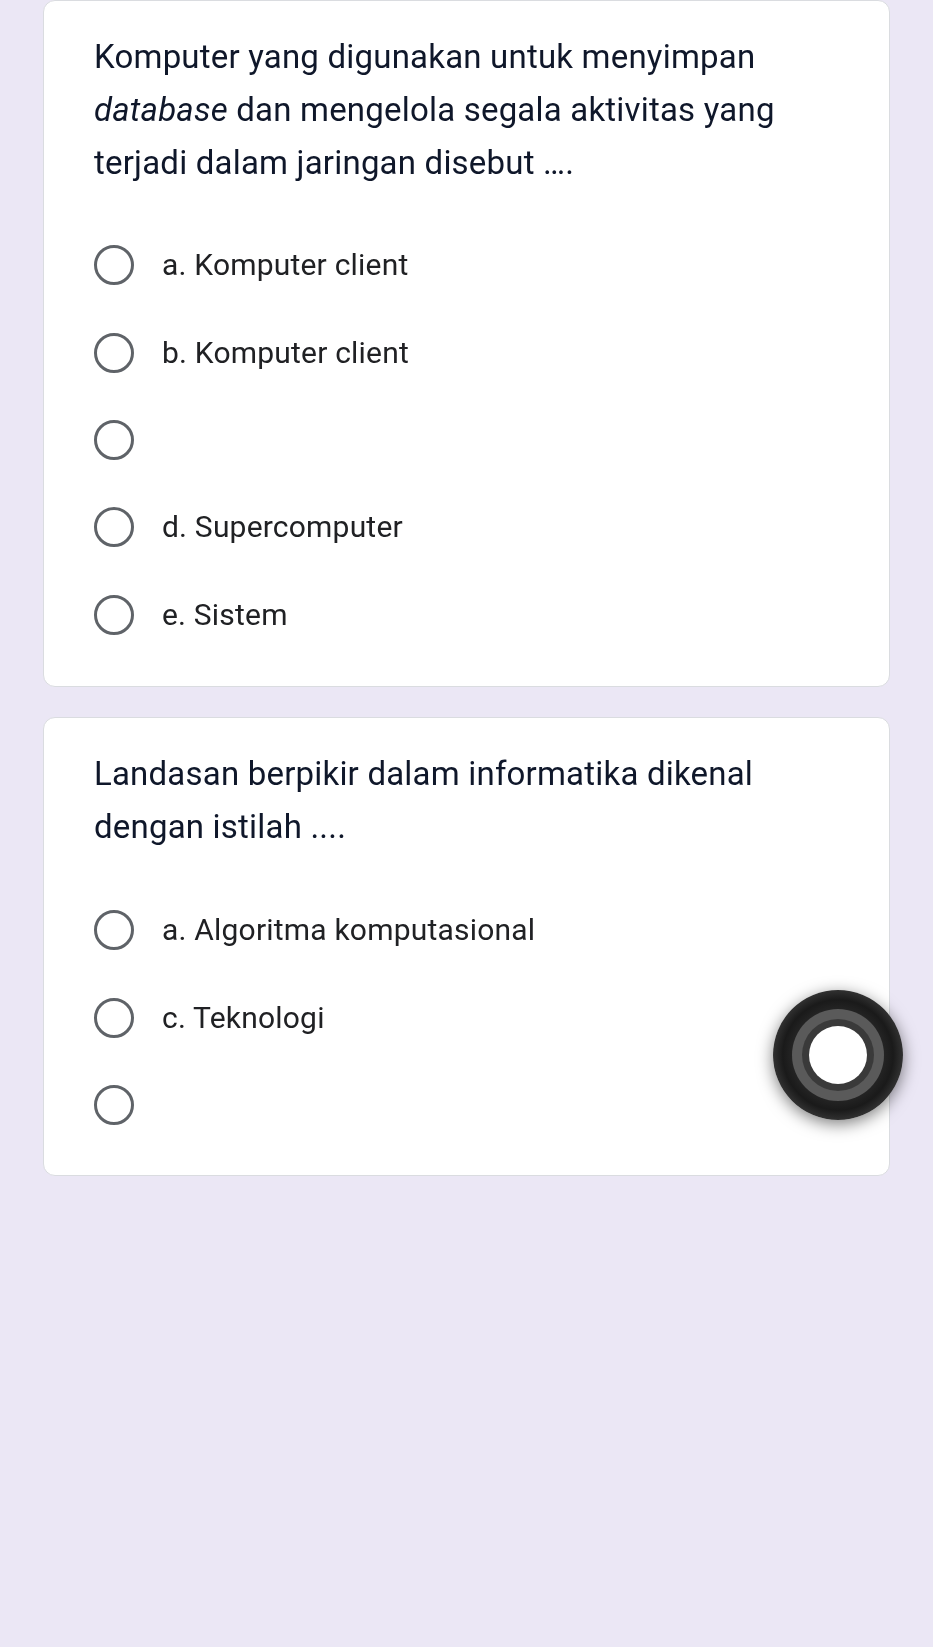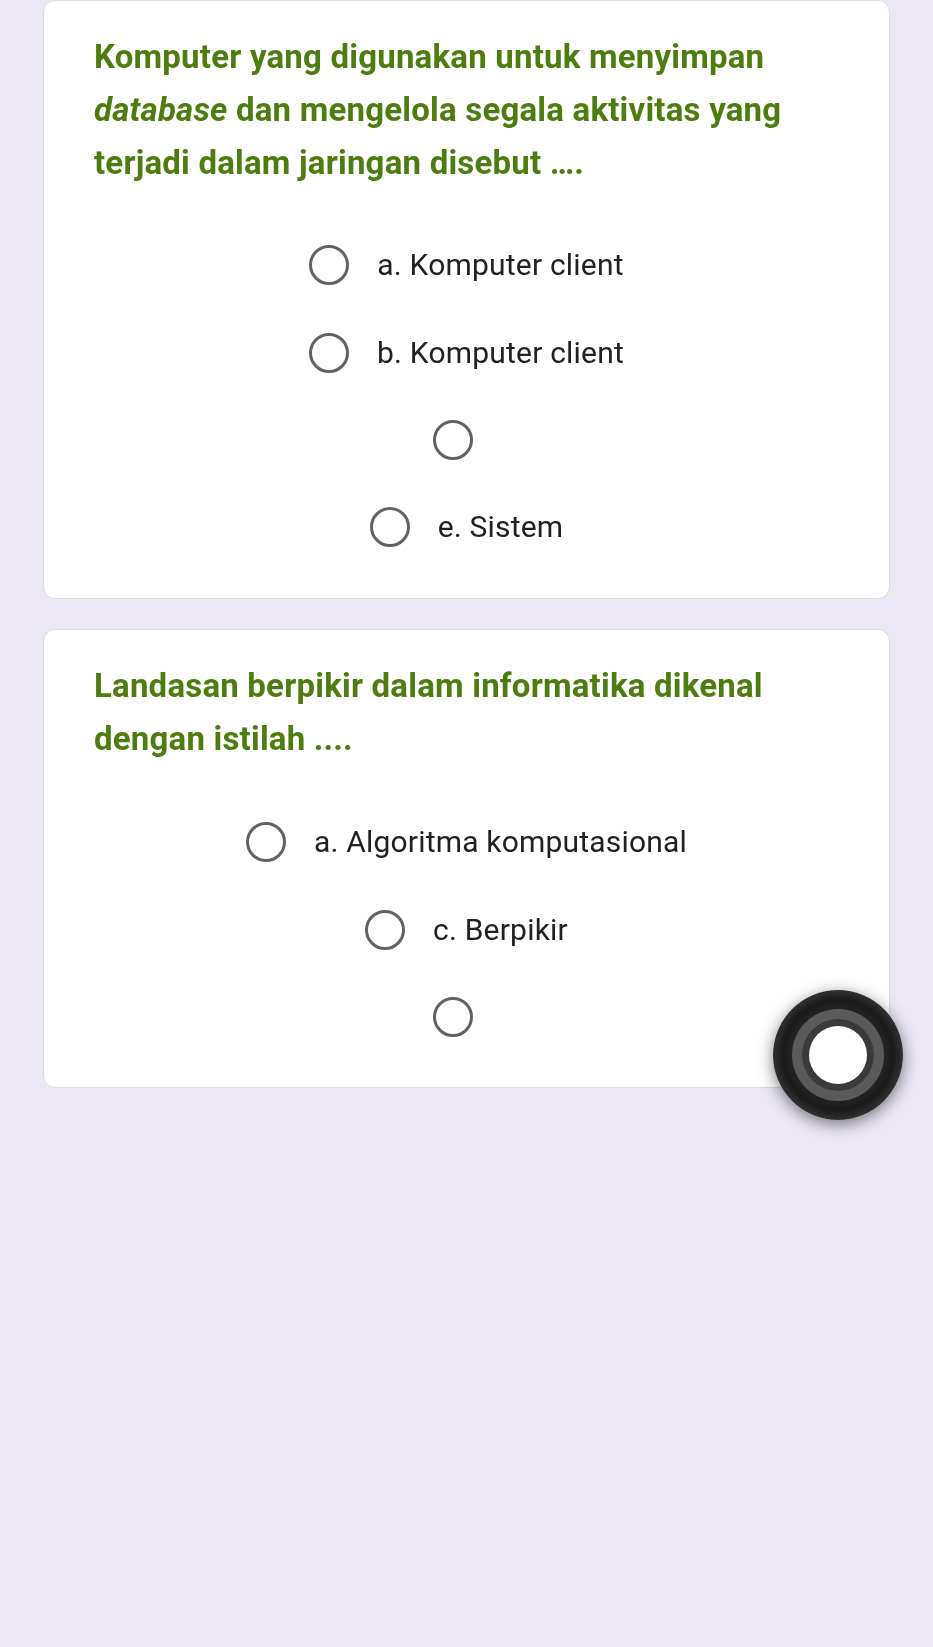--- a/index.html
+++ b/index.html
@@ -17,34 +17,33 @@
     }
     .question-card {
       background-color: #ffffff;
       border-radius: 12px;
       border: 1px solid #dadce0;
       padding: 30px 50px 50px 50px;
       margin-bottom: 30px;
     }
     .question-text {
       font-size: 33px;
-      color: #4d7c0f;
+      color: #0f172a;
       line-height: 1.6;
       letter-spacing: 0.2px;
       margin-bottom: 55px;
-      font-weight: 700;
+      font-weight: 400;
     }
     .question-text em {
       font-style: italic;
     }
     .options-container {
       display: flex;
       flex-direction: column;
       gap: 46px;
-      align-items: center;
     }
     .option-row {
       display: flex;
       align-items: center;
       cursor: pointer;
     }
     .radio-circle {
       width: 40px;
       height: 40px;
       border: 3.5px solid #5f6368;
@@ -109,35 +108,39 @@
     </div>
     <div class="option-row">
       <div class="radio-circle"></div>
       <div class="option-label">b. Komputer client</div>
     </div>
     <div class="option-row">
       <div class="radio-circle"></div>
     </div>
     <div class="option-row">
       <div class="radio-circle"></div>
+      <div class="option-label">d. Supercomputer</div>
+    </div>
+    <div class="option-row">
+      <div class="radio-circle"></div>
       <div class="option-label">e. Sistem</div>
     </div>
   </div>
 </div>
 
 <div class="question-card">
   <div class="question-text">Landasan berpikir dalam informatika dikenal dengan istilah ....</div>
   <div class="options-container">
     <div class="option-row">
       <div class="radio-circle"></div>
       <div class="option-label">a. Algoritma komputasional</div>
     </div>
     <div class="option-row">
       <div class="radio-circle"></div>
-      <div class="option-label">c. Berpikir</div>
+      <div class="option-label">c. Teknologi</div>
     </div>
     <div class="option-row">
       <div class="radio-circle"></div>
     </div>
   </div>
 </div>
 
 <div class="floating-button">
   <div class="floating-button-inner1">
     <div class="floating-button-inner2">

